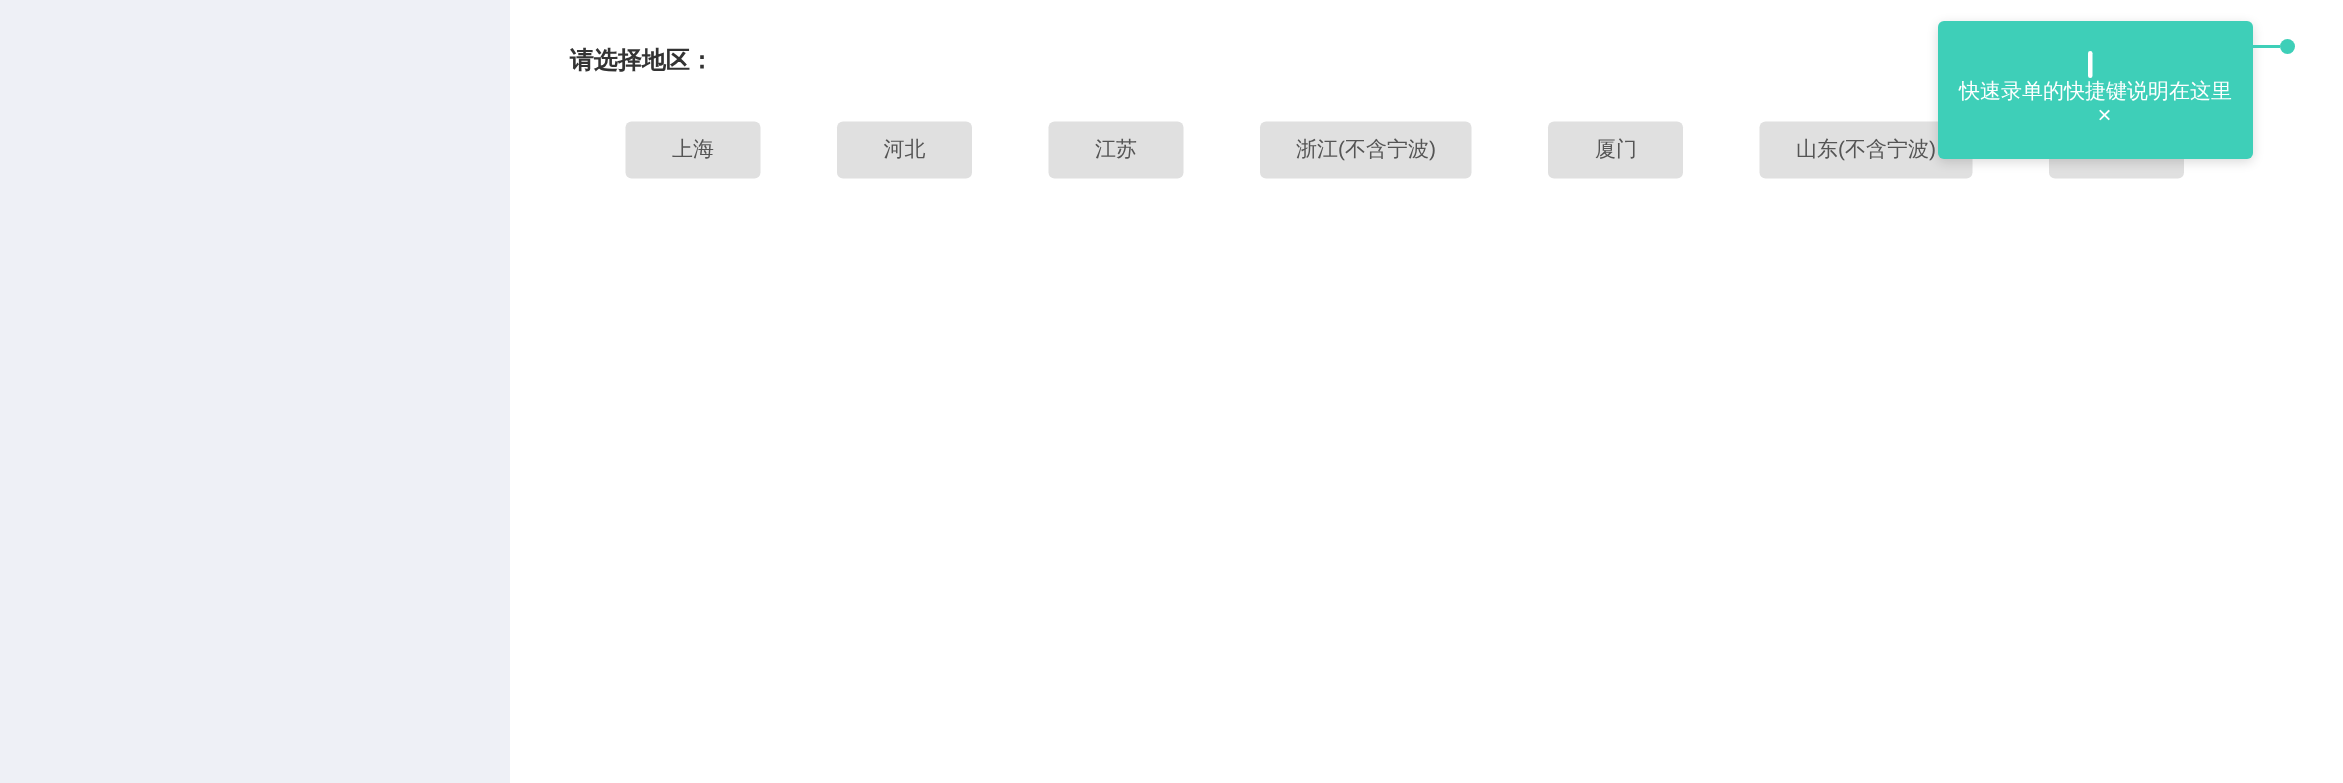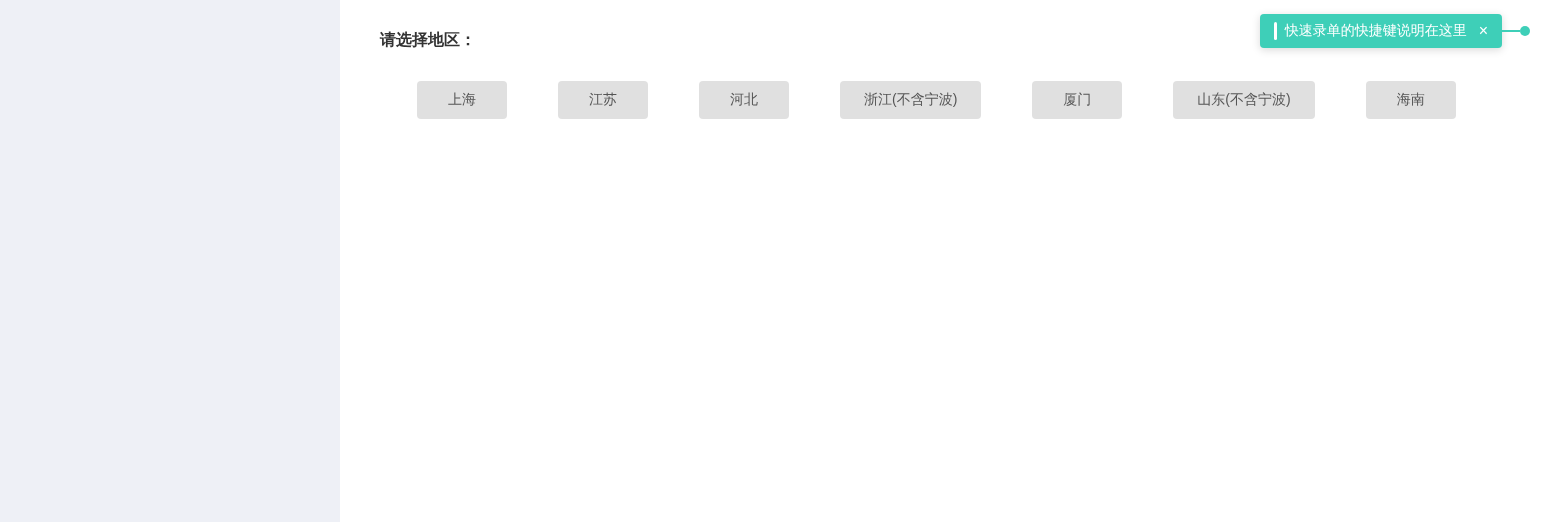--- a/index.html
+++ b/index.html
@@ -67,24 +67,25 @@
     
     .tooltip-banner {
       position: absolute;
       top: 14px;
       right: 60px;
       display: flex;
       align-items: center;
       background: #3ecfb8;
       color: #fff;
       font-size: 14px;
-      padding: 8px 14px;
+      padding: 20px 14px;
       border-radius: 4px;
       white-space: nowrap;
       box-shadow: 0 2px 8px rgba(0,0,0,0.15);
+      flex-direction: column;
     }
 
     .tooltip-banner::before {
       content: '';
       display: inline-block;
       width: 3px;
       height: 18px;
       background: #fff;
       margin-right: 8px;
       border-radius: 2px;
@@ -120,22 +121,22 @@
 </head>
 <body>
 
 <div class="sidebar"></div>
 
 <div class="main-content">
   <div class="page-title">请选择地区：</div>
 
   <div class="region-buttons">
   <button class="region-btn">上海</button>
+      <button class="region-btn">河北</button>
       <button class="region-btn">江苏</button>
-      <button class="region-btn">河北</button>
       <button class="region-btn">浙江(不含宁波)</button>
       <button class="region-btn">厦门</button>
       <button class="region-btn">山东(不含宁波)</button>
       <button class="region-btn">海南</button>
     </div>
 </div>
 
 <div class="tooltip-banner">
   <span>快速录单的快捷键说明在这里</span>
   <span class="tooltip-close">×</span>

